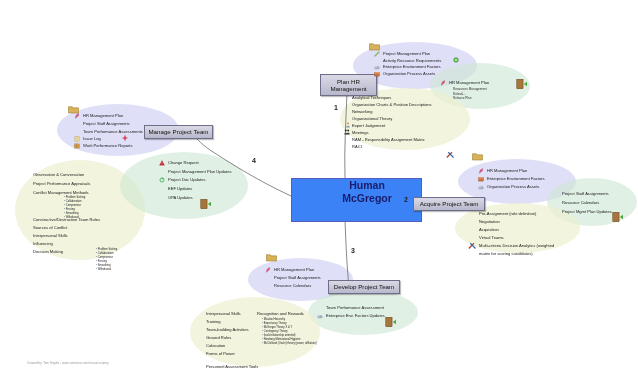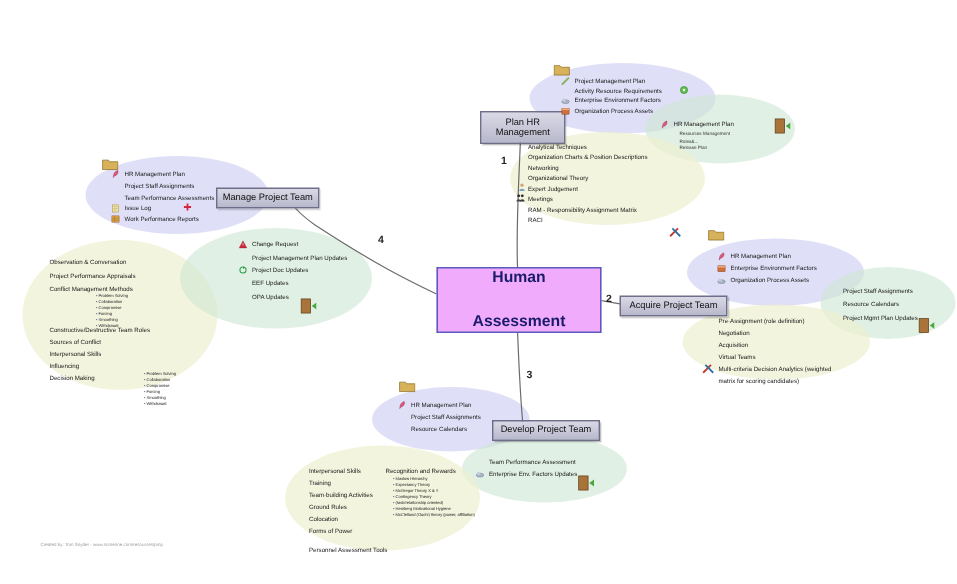--- a/index.html
+++ b/index.html
@@ -11,24 +11,25 @@
   svg.wires{position:absolute;left:0;top:0;width:638px;height:389px;pointer-events:none;}
 
   
   .blob{position:absolute;border-radius:50%;}
   .blob-in{background:#ccccf2;opacity:.62;}
   .blob-tool{background:#eef0cf;opacity:.70;}
   .blob-out{background:#cfe6d4;opacity:.62;}
 
   
   .central{
-    position:absolute;background:#f0abfc;border:1px solid #5b5bbf;
+    position:absolute;background:#3b82f6;border:1px solid #5b5bbf;
     color:#1b1b6b;text-align:center;display:flex;flex-direction:column;
-    align-items:center;justify-content:space-between;font-size:10.5px;line-height:1.25;
+    align-items:center;justify-content:flex-start;font-size:10.5px;line-height:1.25;
     font-weight:700;
+    padding-left:21px;
   }
   
   .proc{
     position:absolute;background:linear-gradient(#d9d9e6,#b8b8cc);
     border:1px solid #6e6e8a;color:#111;font-size:6.2px;text-align:center;
     display:flex;align-items:center;justify-content:center;line-height:1.2;
     box-shadow:1px 1px 1px rgba(0,0,0,.25);padding:1px 2px;box-sizing:border-box;
   }
   
   .item{position:absolute;font-size:4.1px;color:#1a1a1a;line-height:1.55;white-space:nowrap;}
@@ -71,21 +72,21 @@
     <g fill="none" stroke="#6b6b6b" stroke-width="0.8">
       <path d="M345,178 C344,150 346,120 347,92"></path>
       <path d="M291,196 C270,186 250,176 210,150 C200,143 195,137 192,133"></path>
       <path d="M399,200 C410,202 420,204 432,205"></path>
       <path d="M345,220 C346,246 347,268 349,287"></path>
     </g>
   </svg>
 
   <div class="central" style="left:291px;top:178px;width:108px;height:42px;">
     <span>Human</span>
-    <span>Assessment</span>
+    <span>McGregor</span>
   </div>
 
   <div class="num" style="left:334px;top:104px;">1</div>
   <div class="num" style="left:252px;top:157px;">4</div>
   <div class="num" style="left:404px;top:196px;">2</div>
   <div class="num" style="left:351px;top:247px;">3</div>
 
   <div class="proc" style="left:320px;top:74px;width:57px;height:22px;">
     <span style="white-space:pre-line;">Plan HR
 Management</span>

